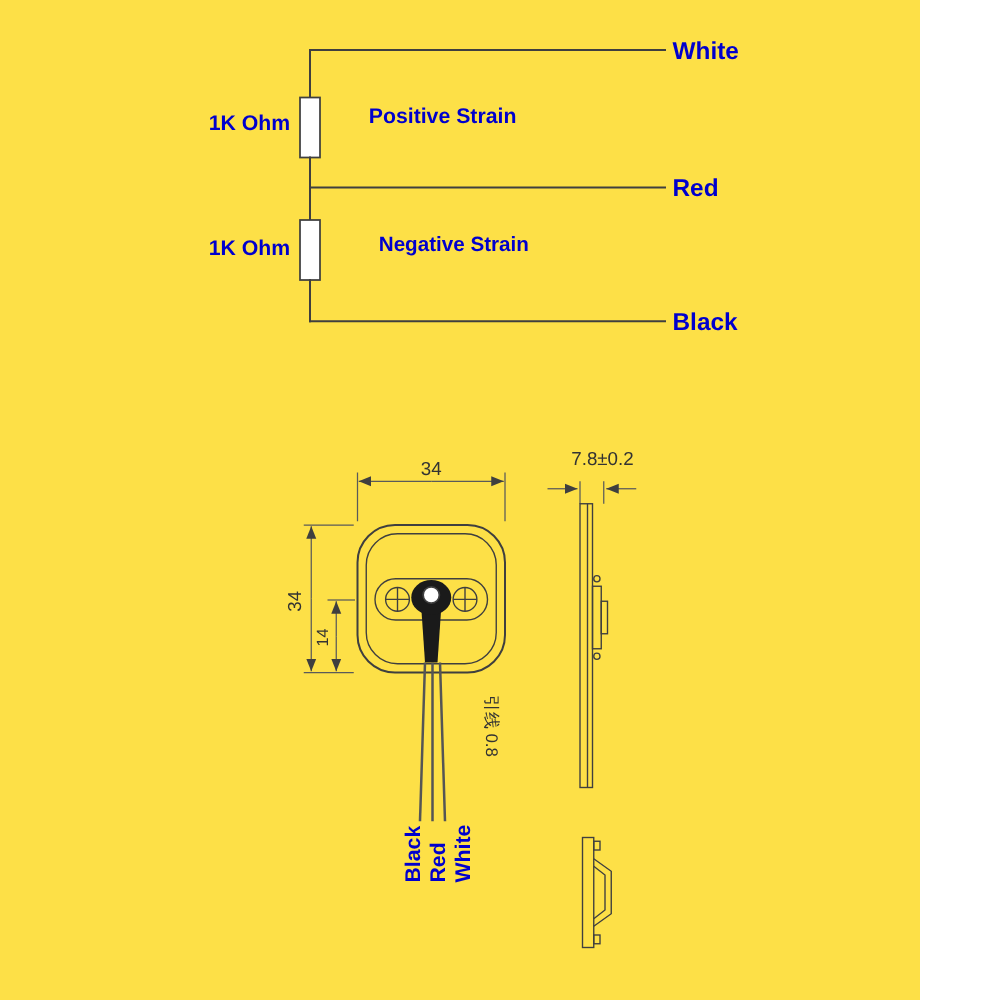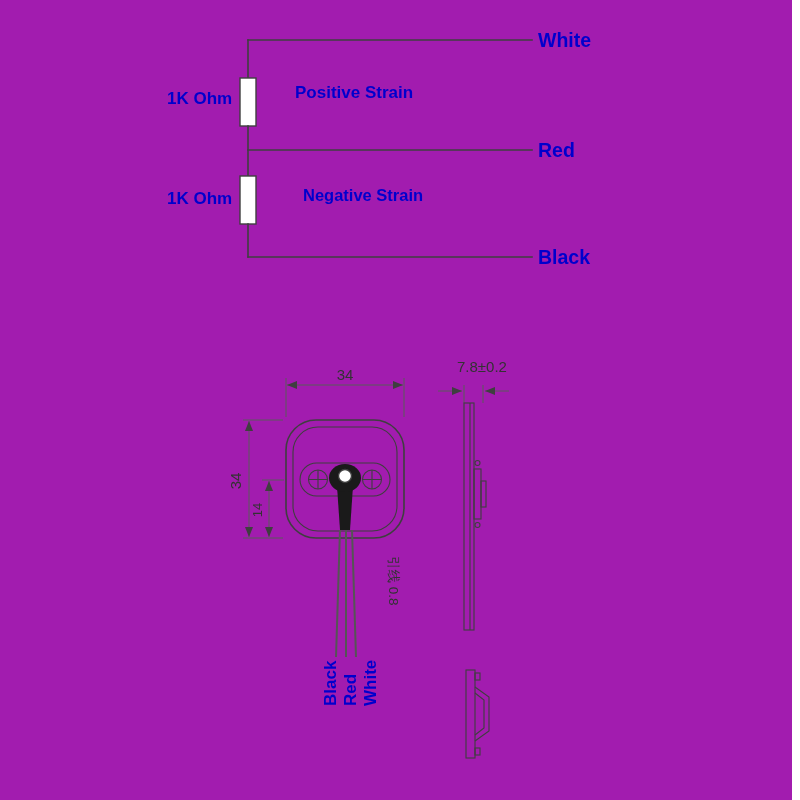--- a/index.html
+++ b/index.html
@@ -1,19 +1,19 @@
 <!DOCTYPE html>
 <html style="--label-blue: #0000cd; --line-color: #3f3f3f;"><head>
 <meta charset="utf-8">
 <style>
   html,body{margin:0;padding:0;background:#ffffff;}
   .canvas{
     position:relative;
-    width:792px;height:800px;
-    background:#a21caf;
+    width:736px;height:800px;
+    background:#fde047;
     font-family:"Liberation Sans",sans-serif;
     overflow:hidden;
   }
   svg{display:block;}
   
   .ln{stroke:var(--line-color,#3f3f3f);stroke-width:1.6;fill:none;stroke-linecap:square;}
   .ln-thin{stroke:var(--line-color,#3f3f3f);stroke-width:1.1;fill:none;}
   .dim{stroke:#5a5a5a;stroke-width:1;fill:none;}
   .wire{stroke:#555555;stroke-width:2;fill:none;}
   .fill-dark{fill:#1a1a1a;stroke:none;}

